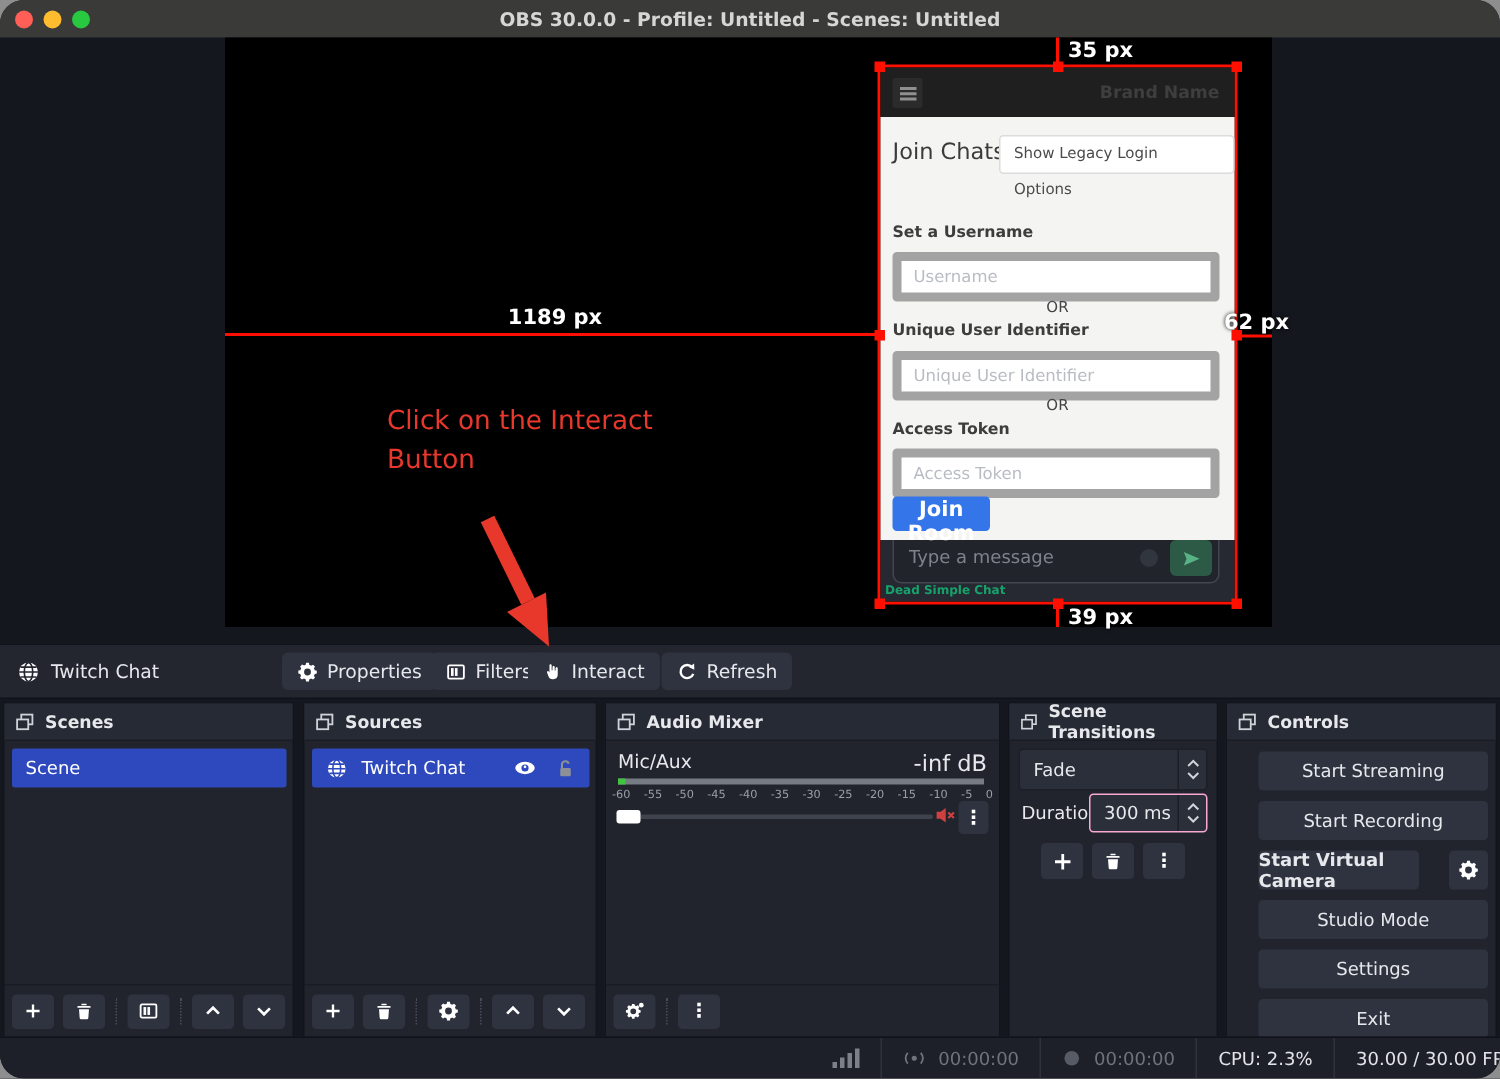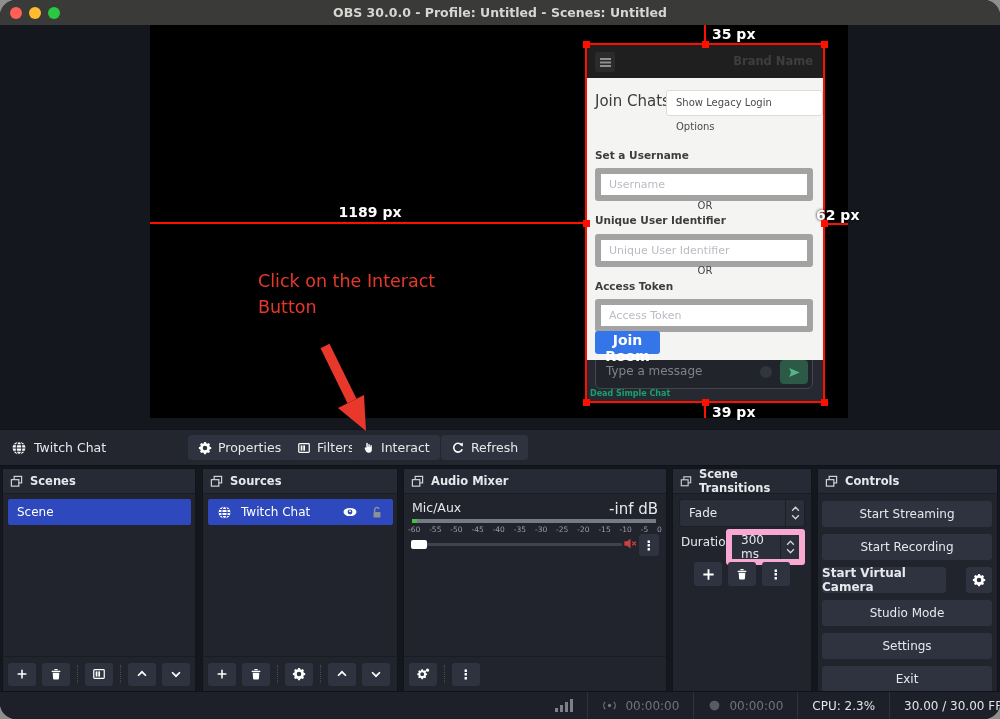--- a/index.html
+++ b/index.html
@@ -69,26 +69,26 @@
   .slider-track{position:absolute;left:8px;top:49px;width:210px;height:3px;background:#3f434d;border-radius:2px;}
   .slider-handle{position:absolute;left:7px;top:46px;width:16px;height:9px;background:#fff;border-radius:2px;}
   .mute-ic{position:absolute;left:219px;top:42px;}
   .mix-kebab{position:absolute;left:235px;top:40px;width:20px;height:22px;}
 
   
   .combo{position:absolute;left:6px;right:6px;top:5px;height:26px;background:#2a2f3a;border:1px solid #1c1f27;border-radius:3px;display:flex;align-items:center;font-size:12px;color:#e6e8ec;}
   .combo .val{padding-left:9px;flex:1;}
   .spin-col{width:18px;align-self:stretch;border-left:1px solid #1c1f27;display:flex;flex-direction:column;align-items:center;justify-content:center;gap:2px;}
   .dur-label{position:absolute;left:8px;top:41px;font-size:12px;color:#e6e8ec;}
-  .dur-box{position:absolute;left:53px;right:6px;top:35px;height:24px;background:#2a2f3a;border:6px solid #f9a8d4;border-radius:3px;display:flex;align-items:center;font-size:12px;color:#e6e8ec;}
+  .dur-box{position:absolute;left:53px;right:6px;top:35px;height:24px;background:#2a2f3a;border:1px solid #f9a8d4;border-radius:3px;display:flex;align-items:center;font-size:12px;color:#e6e8ec;}
   .tr-btns{position:absolute;left:0;right:0;top:68px;display:flex;justify-content:center;gap:6px;}
   .tr-btns .sq-btn{width:28px;height:24px;}
 
   
-  .ctl-body{display:flex;flex-direction:column;gap:7px;padding:7px 5px 0 4px;}
+  .ctl-body{display:flex;flex-direction:column;gap:7px;padding:7px 5px 0 21px;}
   .ctl-btn{height:26px;background:#2e333f;border-radius:3px;color:#e6e8ec;font-size:12px;display:flex;align-items:center;justify-content:center;}
   .ctl-row{display:flex;gap:20px;font-weight:bold;}
   .ctl-row .ctl-btn{flex:1;}
   .ctl-gear{flex:0 0 26px;height:26px;background:#2e333f;border-radius:3px;display:flex;align-items:center;justify-content:center;}
 
   
   .statusbar{position:absolute;left:0;bottom:0;width:100%;height:27px;background:#1d2029;border-top:1px solid #101219;display:flex;justify-content:flex-end;align-items:stretch;font-size:12px;padding-left:24px;}
   .sb-seg{display:flex;align-items:center;gap:8px;padding:0 14px;border-left:1px solid #2e323c;color:#6e737d;}
   .sb-seg.bright{color:#e2e4e8;}
   .sigbars{display:flex;align-items:flex-end;gap:2px;}

